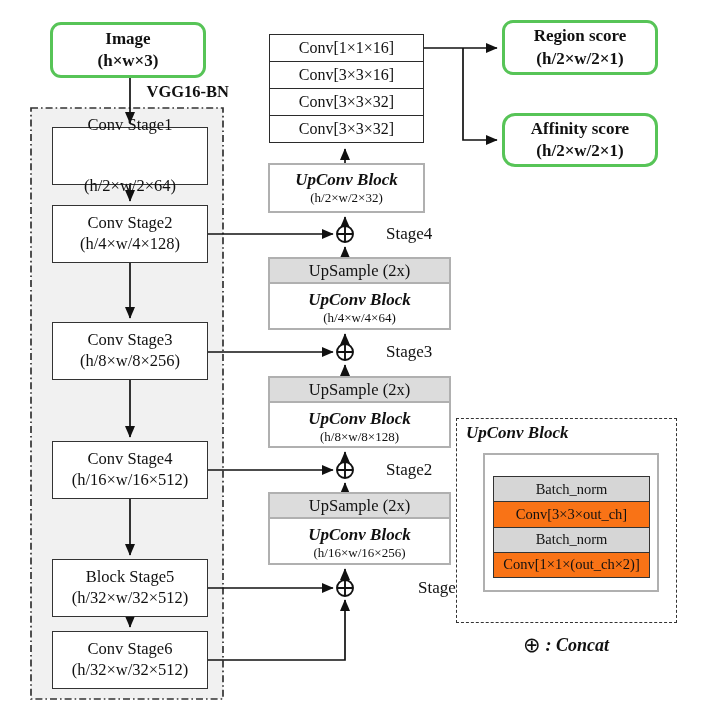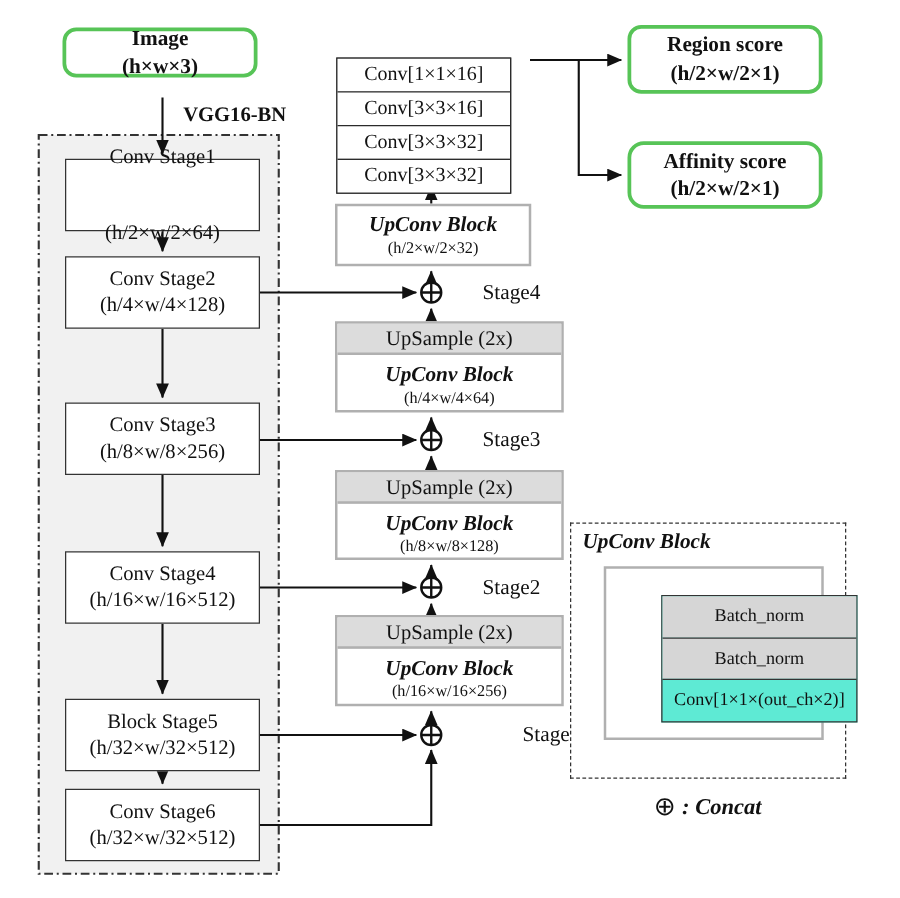--- a/index.html
+++ b/index.html
@@ -13,22 +13,22 @@
     position:absolute; box-sizing:border-box; background:#fff;
     display:flex; flex-direction:column; align-items:center; justify-content:center;
     text-align:center; line-height:1.25;
   }
   .stage-box { border:1.7px solid #333; font-size:16.5px; width:156px; height:58px; left:52px; }
   .green-box {
     border:3px solid #57c457; border-radius:11px; font-weight:bold;
     font-size:17px; line-height:1.3; width:156px;
   }
   .stack {
-    position:absolute; left:269px; top:34px; width:140px; box-sizing:border-box;
-    border:1.7px solid #2b2b2b; background:#404040;margin-top:12px;
+    position:absolute; left:269px; top:34px; width:155px; box-sizing:border-box;
+    border:1.7px solid #2b2b2b; background:#d946ef;
   }
   .stack-row {
     height:26px; display:flex; align-items:center; justify-content:center;
     font-size:16px; background:#fff;
   }
   .stack-row + .stack-row { border-top:1.7px solid #2b2b2b; }
   .uc-block {
     position:absolute; left:268px; width:157px; box-sizing:border-box;
     border:2px solid #b0b0b0; background:#fff; display:flex; flex-direction:column;
     align-items:center; justify-content:center; text-align:center;
@@ -60,22 +60,21 @@
     position:absolute; left:466px; top:423px; font-weight:bold; font-style:italic;
     font-size:17px;
   }
   .detail-inner {
     position:absolute; left:483px; top:453px; width:176px; height:139px;
     box-sizing:border-box; border:2px solid #b0b0b0; background:#fff;
   }
   .detail-rows {
     position:absolute; left:493px; top:476px; width:157px; height:102px;
     box-sizing:border-box; border:1.5px solid #333; display:flex; flex-direction:column;
-    background:#5eead4;
-    margin-left:36px;
+    background:#f97316;
   }
   .d-row {
     flex:1; display:flex; align-items:center; justify-content:center; font-size:14.5px;
   }
   .d-row + .d-row { border-top:1.5px solid #333; }
   .d-gray { background:#d6d6d6; }
   .legend {
     position:absolute; left:523px; top:635px; display:flex; align-items:center; gap:5px;
   }
   .legend-symbol { font-family:"DejaVu Sans", sans-serif; font-size:21px; line-height:1; }
@@ -146,21 +145,21 @@
           <path d="M345,580 V596 M337,588 H353"></path>
       </g>
     </g>
 
     <g stroke="#111" stroke-width="1.7" fill="none">
       <path d="M570,476 V442" marker-end="url(#ah)"></path>
       <path d="M570,610 V581" marker-end="url(#ah)"></path>
     </g>
   </svg>
 
-  <div class="box green-box" style="left:50px; top:22px; height:40px;">
+  <div class="box green-box" style="left:50px; top:22px; height:56px;">
     <div>Image</div>
     <div>(h×w×3)</div>
   </div>
 
   <div class="vgg-label">VGG16-BN</div>
 
   <div class="box stage-box" style="top:127px;gap:40px;">
     <div>Conv Stage1</div>
     <div>(h/2×w/2×64)</div>
   </div>
@@ -231,20 +230,21 @@
   <div class="box green-box" style="left:502px; top:113px; height:54px;border-radius:13px;">
     <div>Affinity score</div>
     <div>(h/2×w/2×1)</div>
   </div>
 
   <div class="detail-box"></div>
   <div class="detail-title">UpConv Block</div>
   <div class="detail-inner"></div>
   <div class="detail-rows">
     <div class="d-row d-gray">Batch_norm</div>
+    <div class="d-row">Conv[3×3×out_ch]</div>
     <div class="d-row d-gray">Batch_norm</div>
     <div class="d-row">Conv[1×1×(out_ch×2)]</div>
   </div>
 
   <div class="legend">
     <span class="legend-symbol">⊕</span>
     <span class="legend-text">: Concat</span>
   </div>
 
 </div>

